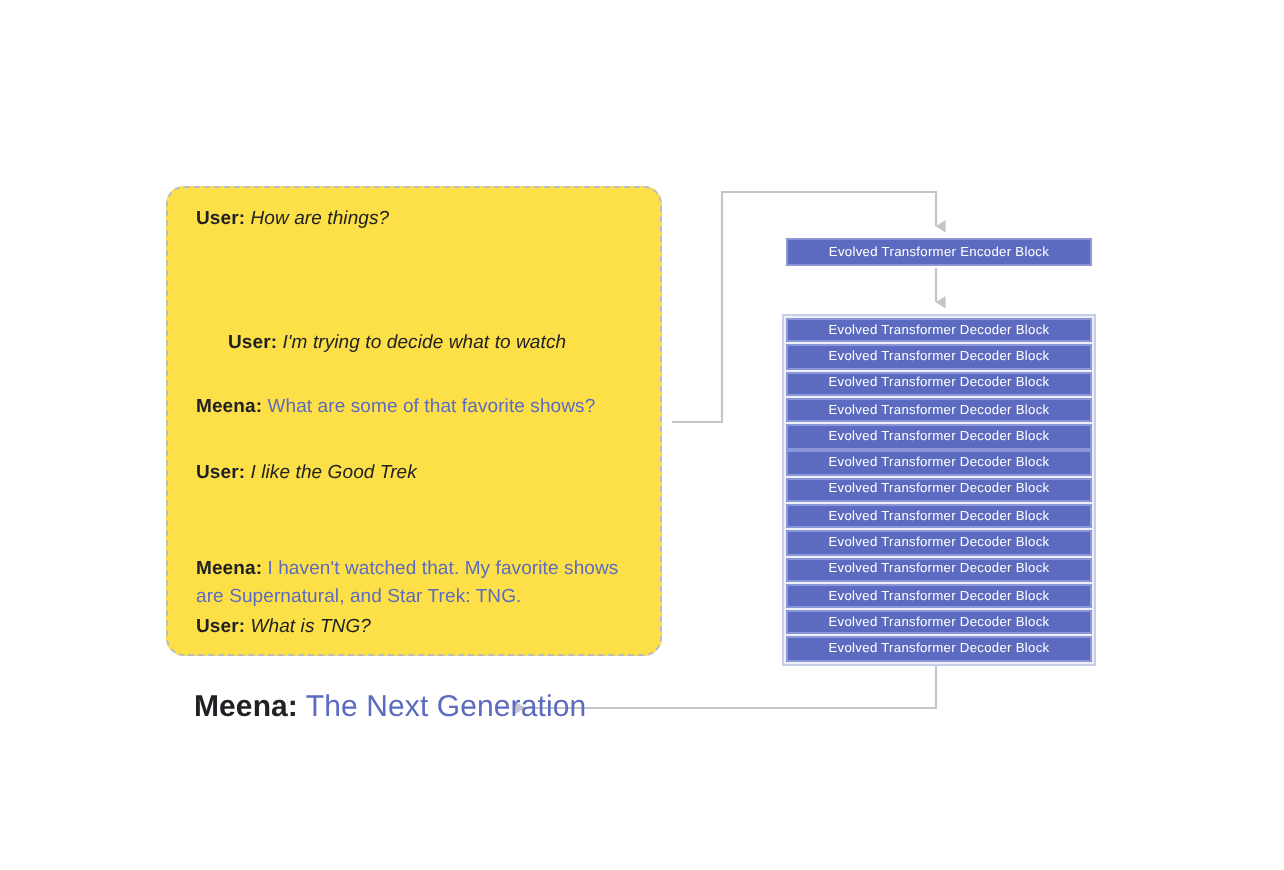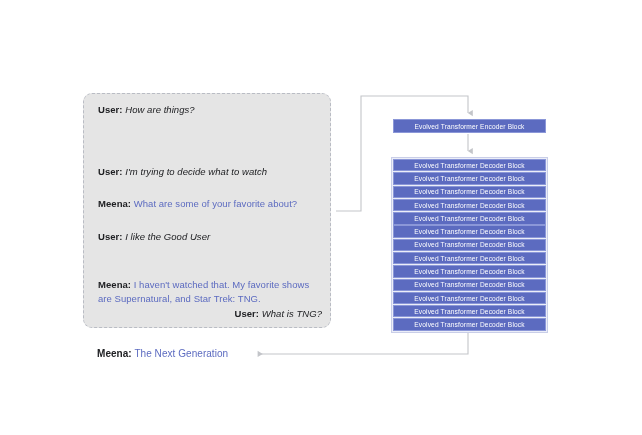--- a/index.html
+++ b/index.html
@@ -26,21 +26,21 @@
   
   #conversation-box {
     position: absolute;
     left: 83px;
     top: 93px;
     width: 248px;
     height: 235px;
     border: 1px dashed #b9bcc4;
     border-radius: 9px;
     box-sizing: border-box;
-    background: #e5e5e5;
+    background: #fde047;
   }
 
   .turn {
     position: absolute;
     left: 14px;
     width: 224px;
     font-size: 9.5px;
     line-height: 13.5px;
     color: #202124;
     letter-spacing: 0.05px;
@@ -56,21 +56,21 @@
   .turn.meena .utterance {
     color: #5c6bc0;
     font-style: normal;
   }
 
   
   #final-answer {
     position: absolute;
     left: 97px;
     top: 347px;
-    font-size: 10px;
+    font-size: 15px;
     line-height: 13px;
     white-space: nowrap;
     letter-spacing: 0.05px;
   }
   #final-answer .speaker {
     font-weight: bold;
     color: #202124;
   }
   #final-answer .utterance {
     color: #5c6bc0;
@@ -148,33 +148,33 @@
 
     <path d="M 468 134 L 468 151" fill="none" stroke="#c3c5c9" stroke-width="1.1" marker-end="url(#arrow-down)"></path>
 
     <path d="M 468 333 L 468 354 L 258 354" fill="none" stroke="#c3c5c9" stroke-width="1.1" marker-end="url(#arrow-left)"></path>
   </svg>
 
   <div id="conversation-box">
     <div class="turn user" style="top:9px;">
       <span class="speaker">User:</span><span class="utterance"> How are things?</span>
     </div>
-    <div class="turn user" style="top:71px;">
+    <div class="turn user" style="top:71px;margin-left:16px;">
       <span class="speaker">User:</span><span class="utterance"> I'm trying to decide what to watch</span>
     </div>
     <div class="turn meena" style="top:103px;">
-      <span class="speaker">Meena:</span><span class="utterance"> What are some of your favorite about?</span>
+      <span class="speaker">Meena:</span><span class="utterance"> What are some of that favorite shows?</span>
     </div>
     <div class="turn user" style="top:136px;">
-      <span class="speaker">User:</span><span class="utterance"> I like the Good User</span>
+      <span class="speaker">User:</span><span class="utterance"> I like the Good Trek</span>
     </div>
     <div class="turn meena" style="top:184px;">
       <span class="speaker">Meena:</span><span class="utterance"> I haven't watched that. My favorite shows are Supernatural, and Star Trek: TNG.</span>
     </div>
-    <div class="turn user" style="top:213px;text-align:right;">
+    <div class="turn user" style="top:213px;">
       <span class="speaker">User:</span><span class="utterance"> What is TNG?</span>
     </div>
   </div>
 
   <div id="final-answer">
     <span class="speaker">Meena:</span><span class="utterance"> The Next Generation</span>
   </div>
 
   <div id="encoder-block" class="model-block">
     <span>Evolved Transformer Encoder Block</span>

